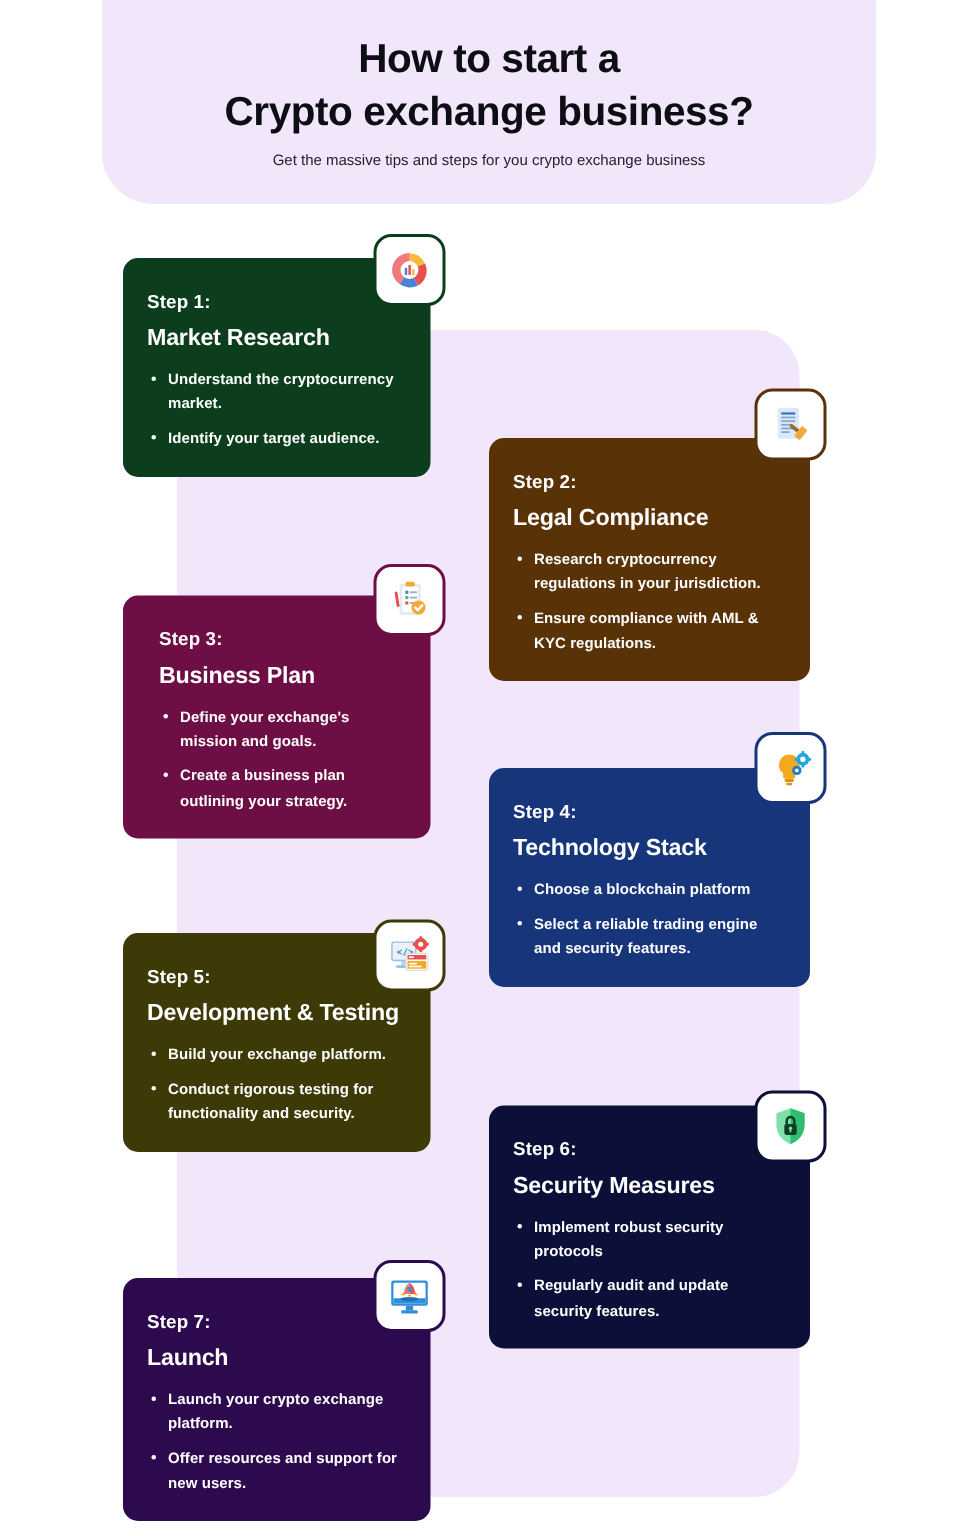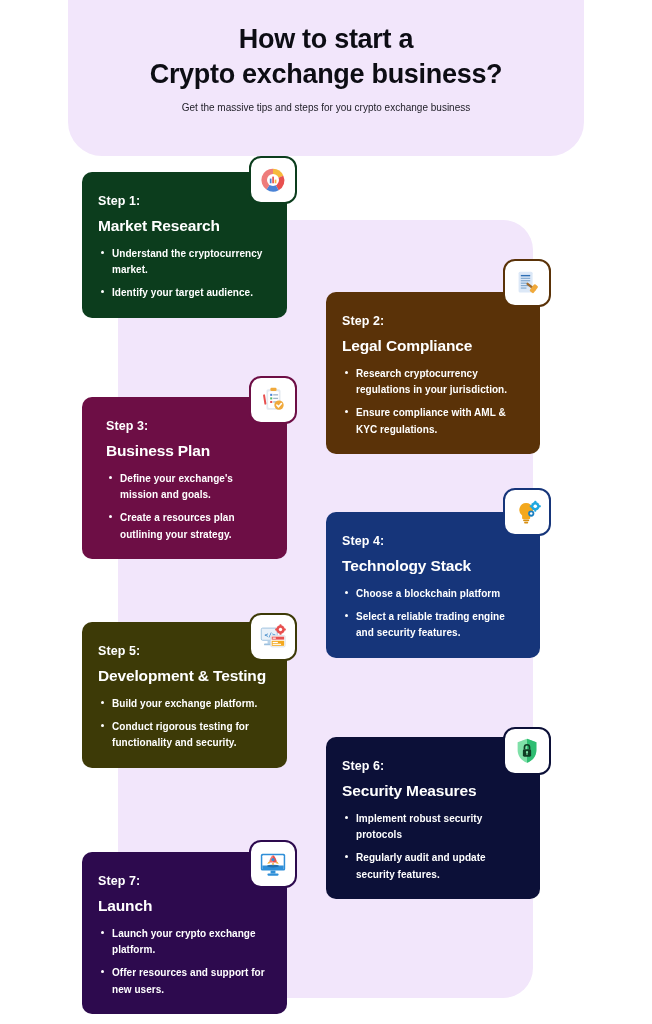--- a/index.html
+++ b/index.html
@@ -7,21 +7,21 @@
   body {
     background:#ffffff;
     font-family:"Liberation Sans", sans-serif;
     position:relative;
     overflow:hidden;
   }
 
   
   .header-panel{
     position:absolute;
-    left:68px; top:0; width:516px; height:156px;
+    left:68px; top:0; width:516px; height:136px;
     background:#f2e6fb;
     border-radius:0 0 34px 34px;
     z-index:2;
   }
   .header-title{
     text-align:center;
     color:#0d0d14;
     font-size:27px;
     font-weight:700;
     letter-spacing:-0.3px;
@@ -161,21 +161,21 @@
         <rect x="14.5" y="19" width="12" height="2.6" rx="1.1" fill="#a06a2c"></rect>
         <rect x="21.5" y="15.6" width="5.2" height="9.2" rx="1.4" fill="#f0a93b"></rect>
       </g>
     </svg>
     </div>
     <div class="card left" style="top: 397px; min-height: 104px; background: rgb(109, 14, 69); padding-left: 24px;">
       <div class="step-label">Step 3:</div>
       <div class="step-title">Business Plan</div>
       <ul class="bullets">
         <li>Define your exchange's mission and goals.</li>
-        <li>Create a resources plan outlining your strategy.</li>
+        <li>Create a business plan outlining your strategy.</li>
       </ul>
     </div>
     <div class="icon-badge" style="left: 249px; top: 376px; --bc: #6d0e45;">
       <svg viewBox="0 0 32 32">
       <rect x="9" y="4.5" width="15" height="22" rx="2" fill="#e3e9f0"></rect>
       <rect x="10.8" y="6.6" width="11.4" height="18" rx="1.2" fill="#fff"></rect>
       <rect x="13.2" y="3" width="6.6" height="3.4" rx="1.2" fill="#f0a93b"></rect>
       <rect x="13" y="9.4" width="2.2" height="2.2" fill="#4a83d6"></rect>
       <rect x="16.2" y="9.8" width="5.2" height="1.4" fill="#9fb4c9"></rect>
       <rect x="13" y="13.2" width="2.2" height="2.2" fill="#51b86d"></rect>

